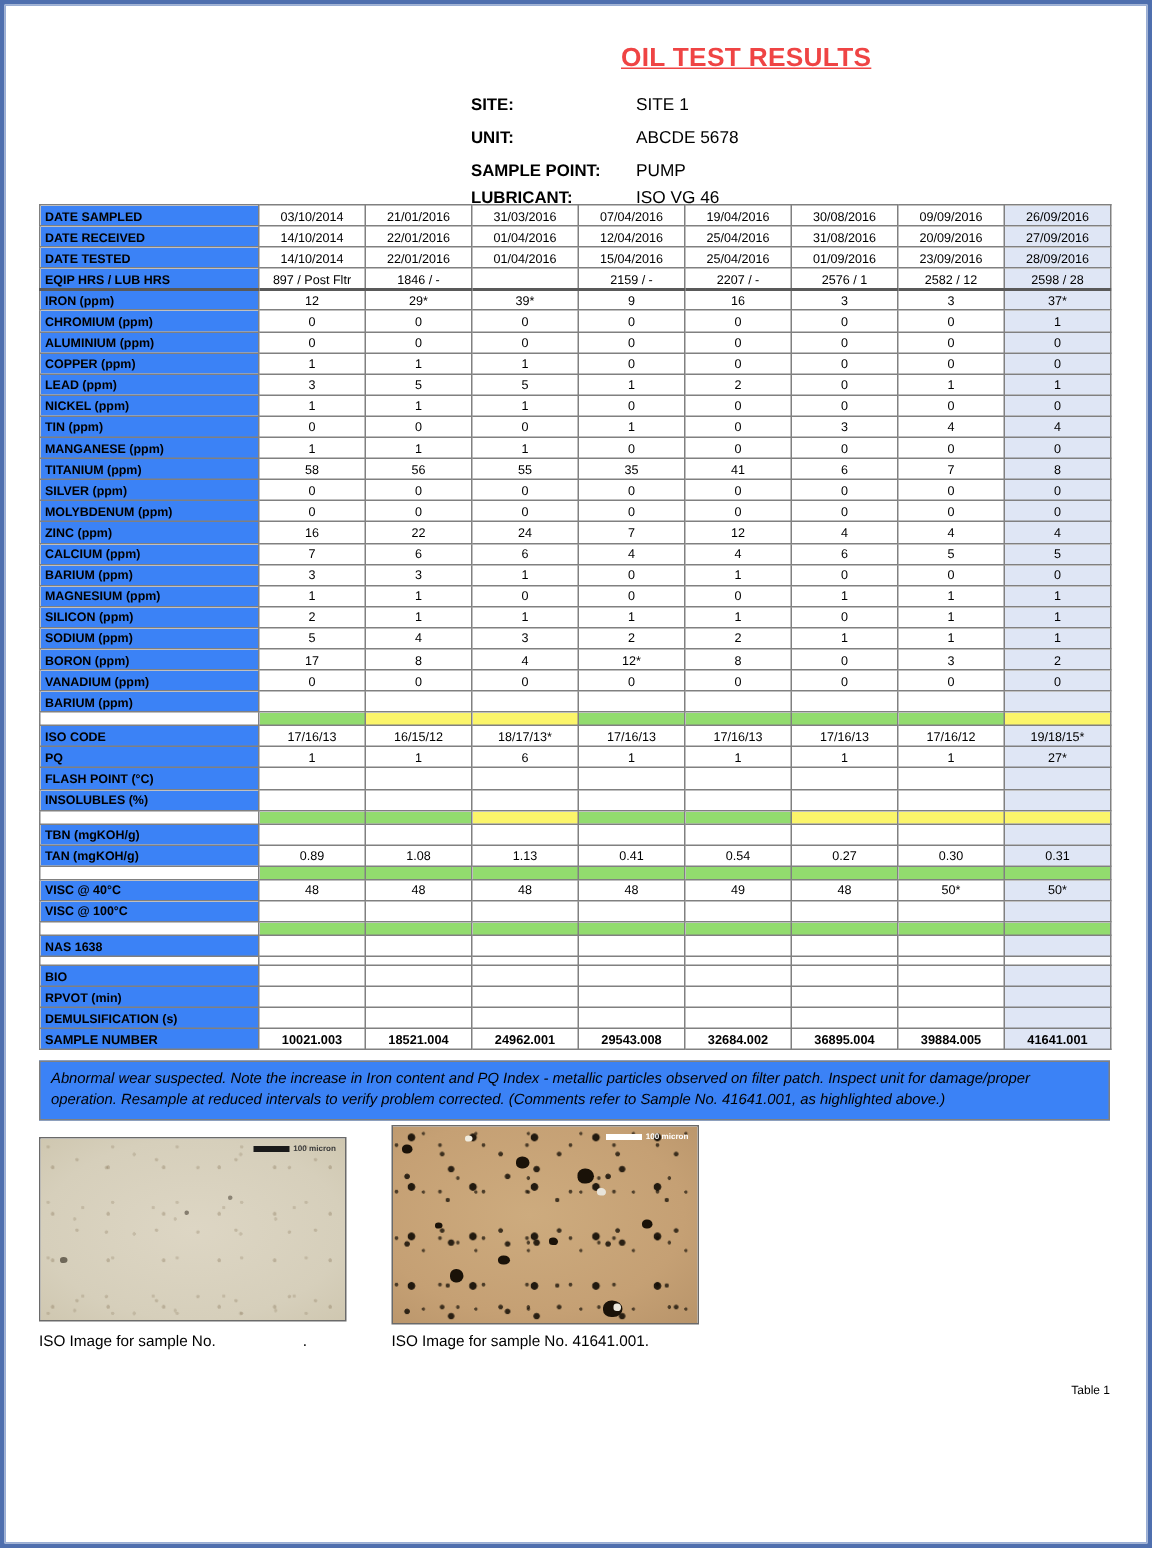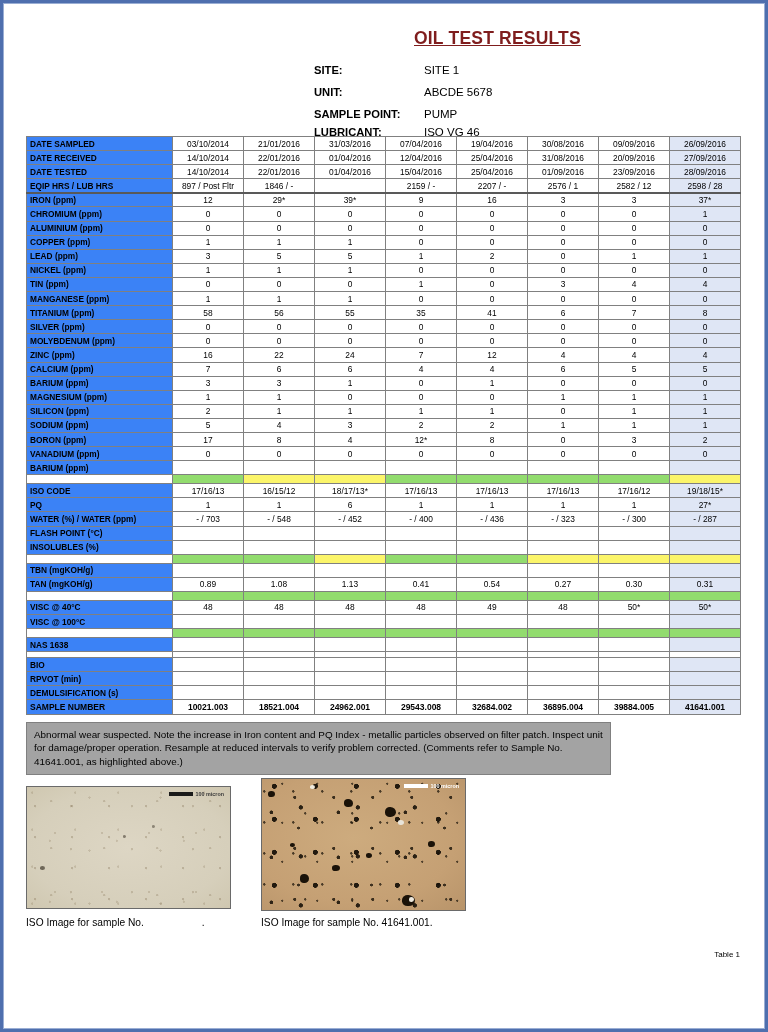--- a/index.html
+++ b/index.html
@@ -21,21 +21,21 @@
     left: 0; top: 0; right: 0; bottom: 0;
     border: 1px solid #9aaed4;
     padding: 10px 22px 0 22px;
   }
 
   
   #header { position: relative; height: 122px; }
   .doc-title {
     position: absolute; left: 388px; top: 14px;
     font-size: 17.5px; font-weight: bold; letter-spacing: .2px;
-    text-decoration: underline; color: #7f1d1d;
+    text-decoration: underline; color: #ef4444;
     white-space: nowrap;
   }
   .meta-row { position: absolute; left: 288px; font-size: 11.2px; }
   .meta-label { position: absolute; font-weight: bold; color: #000; white-space: nowrap; }
   .meta-value { position: absolute; left: 110px; font-weight: normal; color: #000; white-space: nowrap; font-size: 11.5px; }
 
   
   table.oil {
     border-collapse: collapse;
     width: 714px;
@@ -74,27 +74,28 @@
   td.yellow { background: #fbf56a; }
   td.hlband { background: #dfe6f5; }
 
   tr.spacer td { height: 6px; padding: 0; background: #ffffff; }
 
   tr.samplenum td { font-weight: bold; font-size: 8.5px; }
 
   
   #comment {
     margin-top: 7px;
-    width: 585px;
+    width: 714px;
     border: 1px solid #808080;
     padding: 5px 7px 6px 7px;
     font-size: 9.9px;
     line-height: 13.5px;
     color: #000;
-    background: #a3a3a3;
+    background: #3b82f6;
+    font-style: italic;
   }
 
   
   #images { margin-top: 11px; width: 714px; position: relative; height: 125px; }
   .micro {
     position: absolute; top: 0;
     border: 1px solid #6a6a6a;
     overflow: hidden;
   }
   #micro1 { left: 0; width: 205px; height: 123px; }
@@ -474,31 +475,20 @@
           <tr>
             <td class="lbl">PQ</td>
             <td class="val">1</td>
             <td class="val">1</td>
             <td class="val">6</td>
             <td class="val">1</td>
             <td class="val">1</td>
             <td class="val">1</td>
             <td class="val">1</td>
             <td class="val hl">27*</td>
-          </tr>
-          <tr>
-            <td class="lbl">WATER (%) / WATER (ppm)</td>
-            <td class="val">- / 703</td>
-            <td class="val">- / 548</td>
-            <td class="val">- / 452</td>
-            <td class="val">- / 400</td>
-            <td class="val">- / 436</td>
-            <td class="val">- / 323</td>
-            <td class="val">- / 300</td>
-            <td class="val hl">- / 287</td>
           </tr>
           <tr>
             <td class="lbl">FLASH POINT (°C)</td>
             <td class="val"></td>
             <td class="val"></td>
             <td class="val"></td>
             <td class="val"></td>
             <td class="val"></td>
             <td class="val"></td>
             <td class="val"></td>

